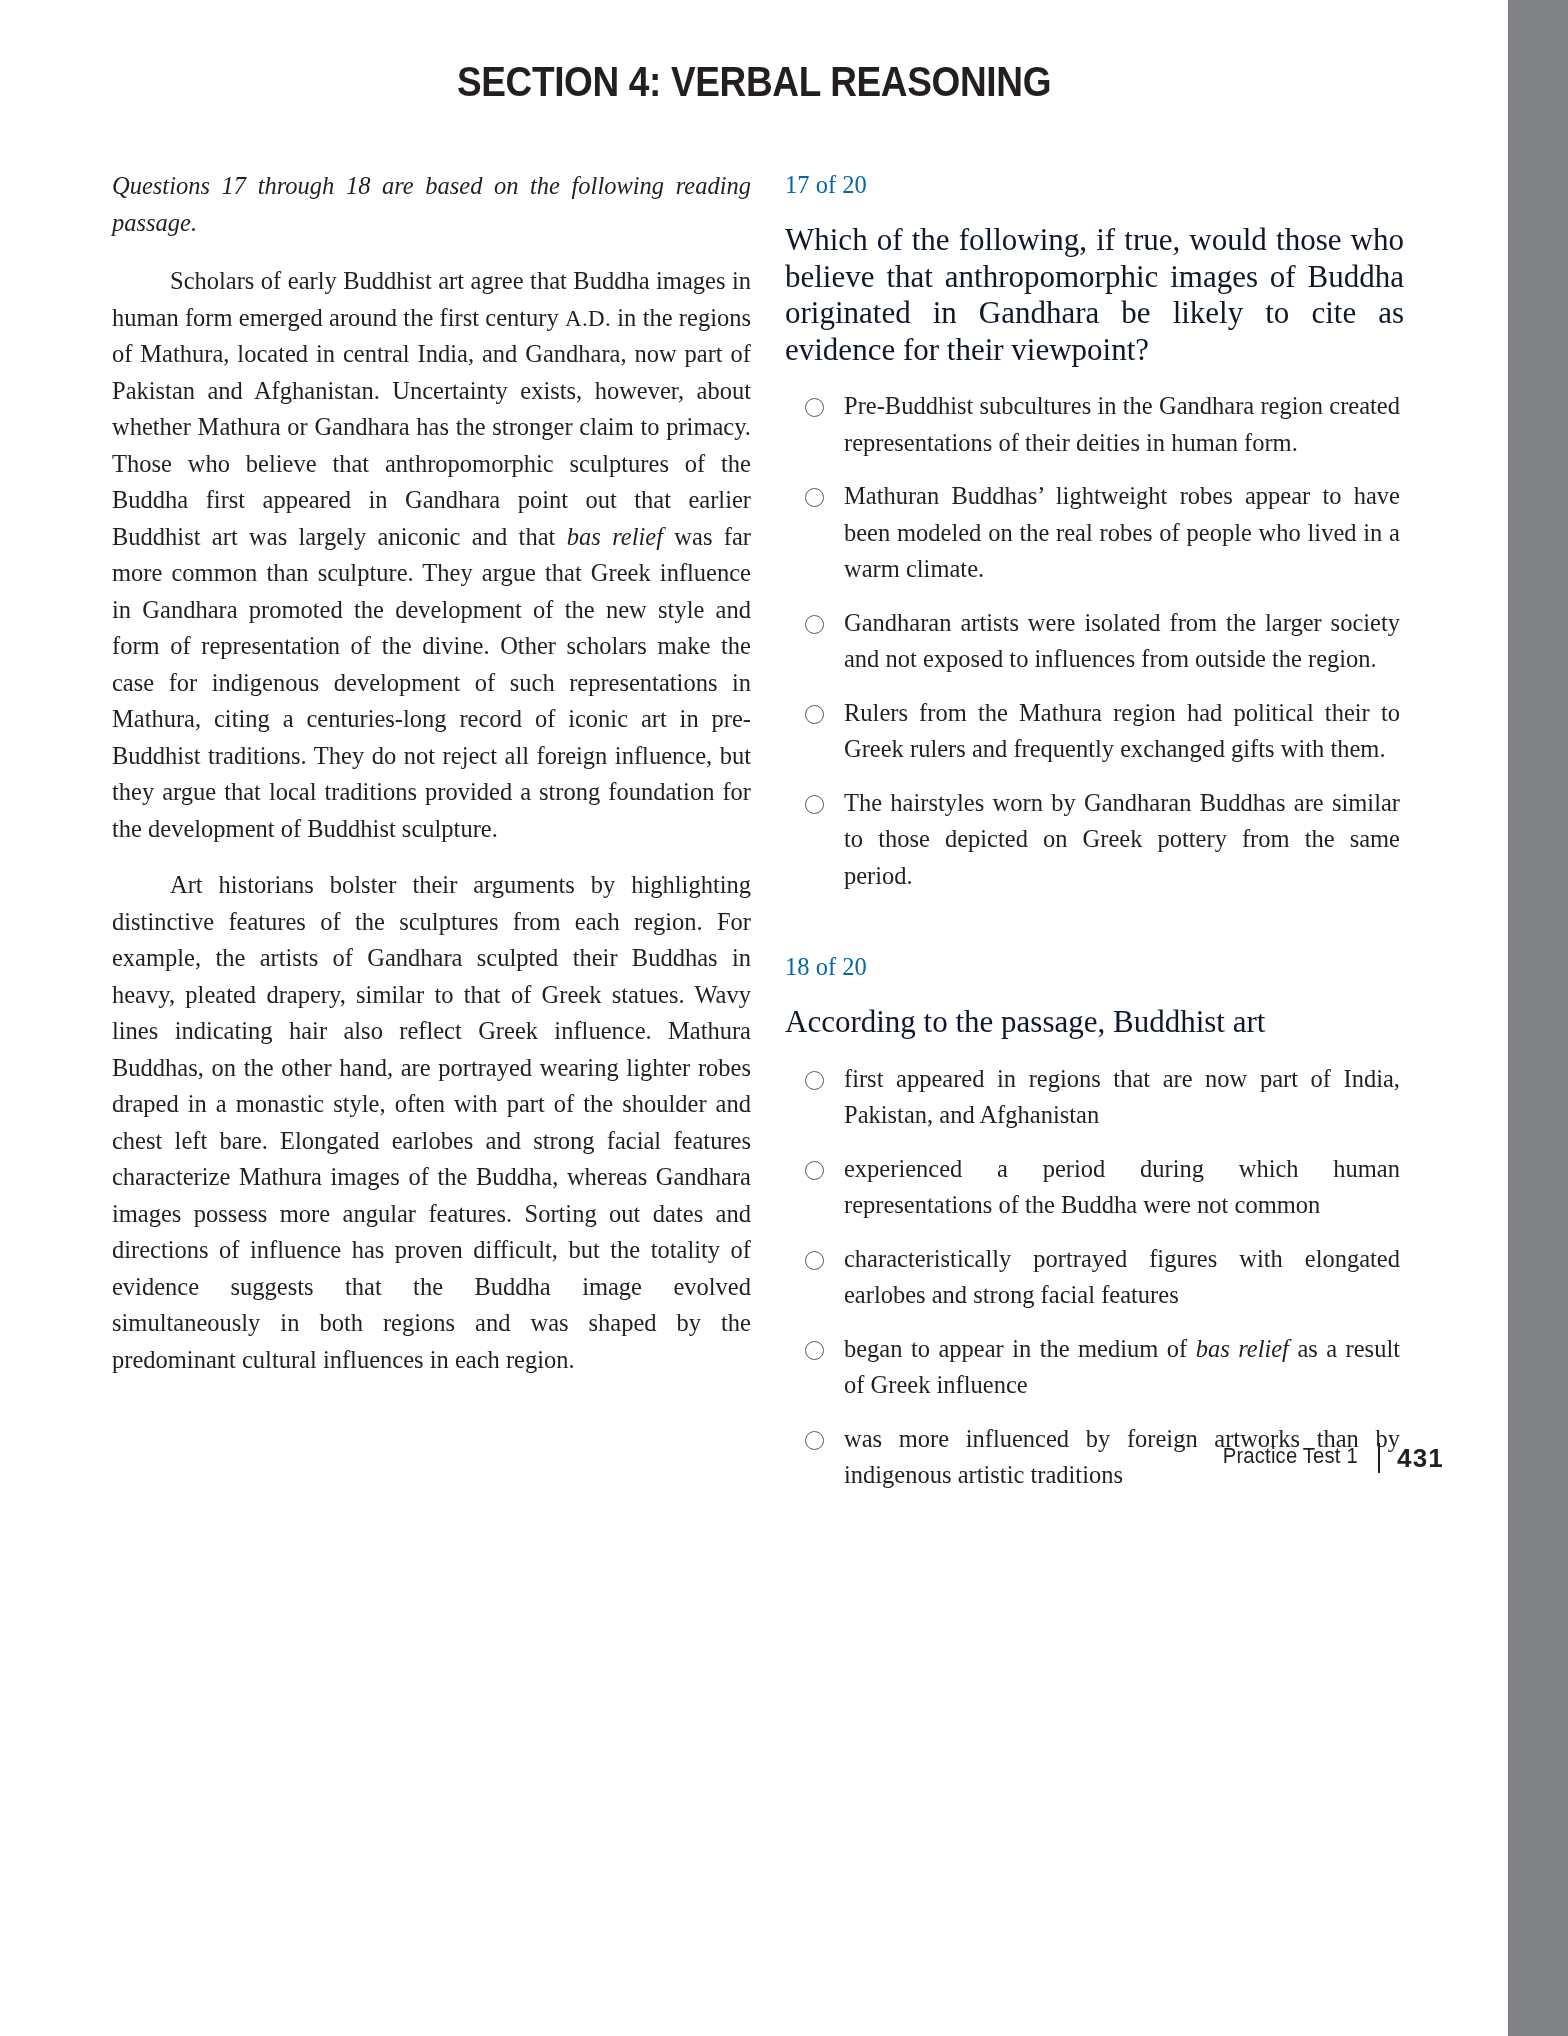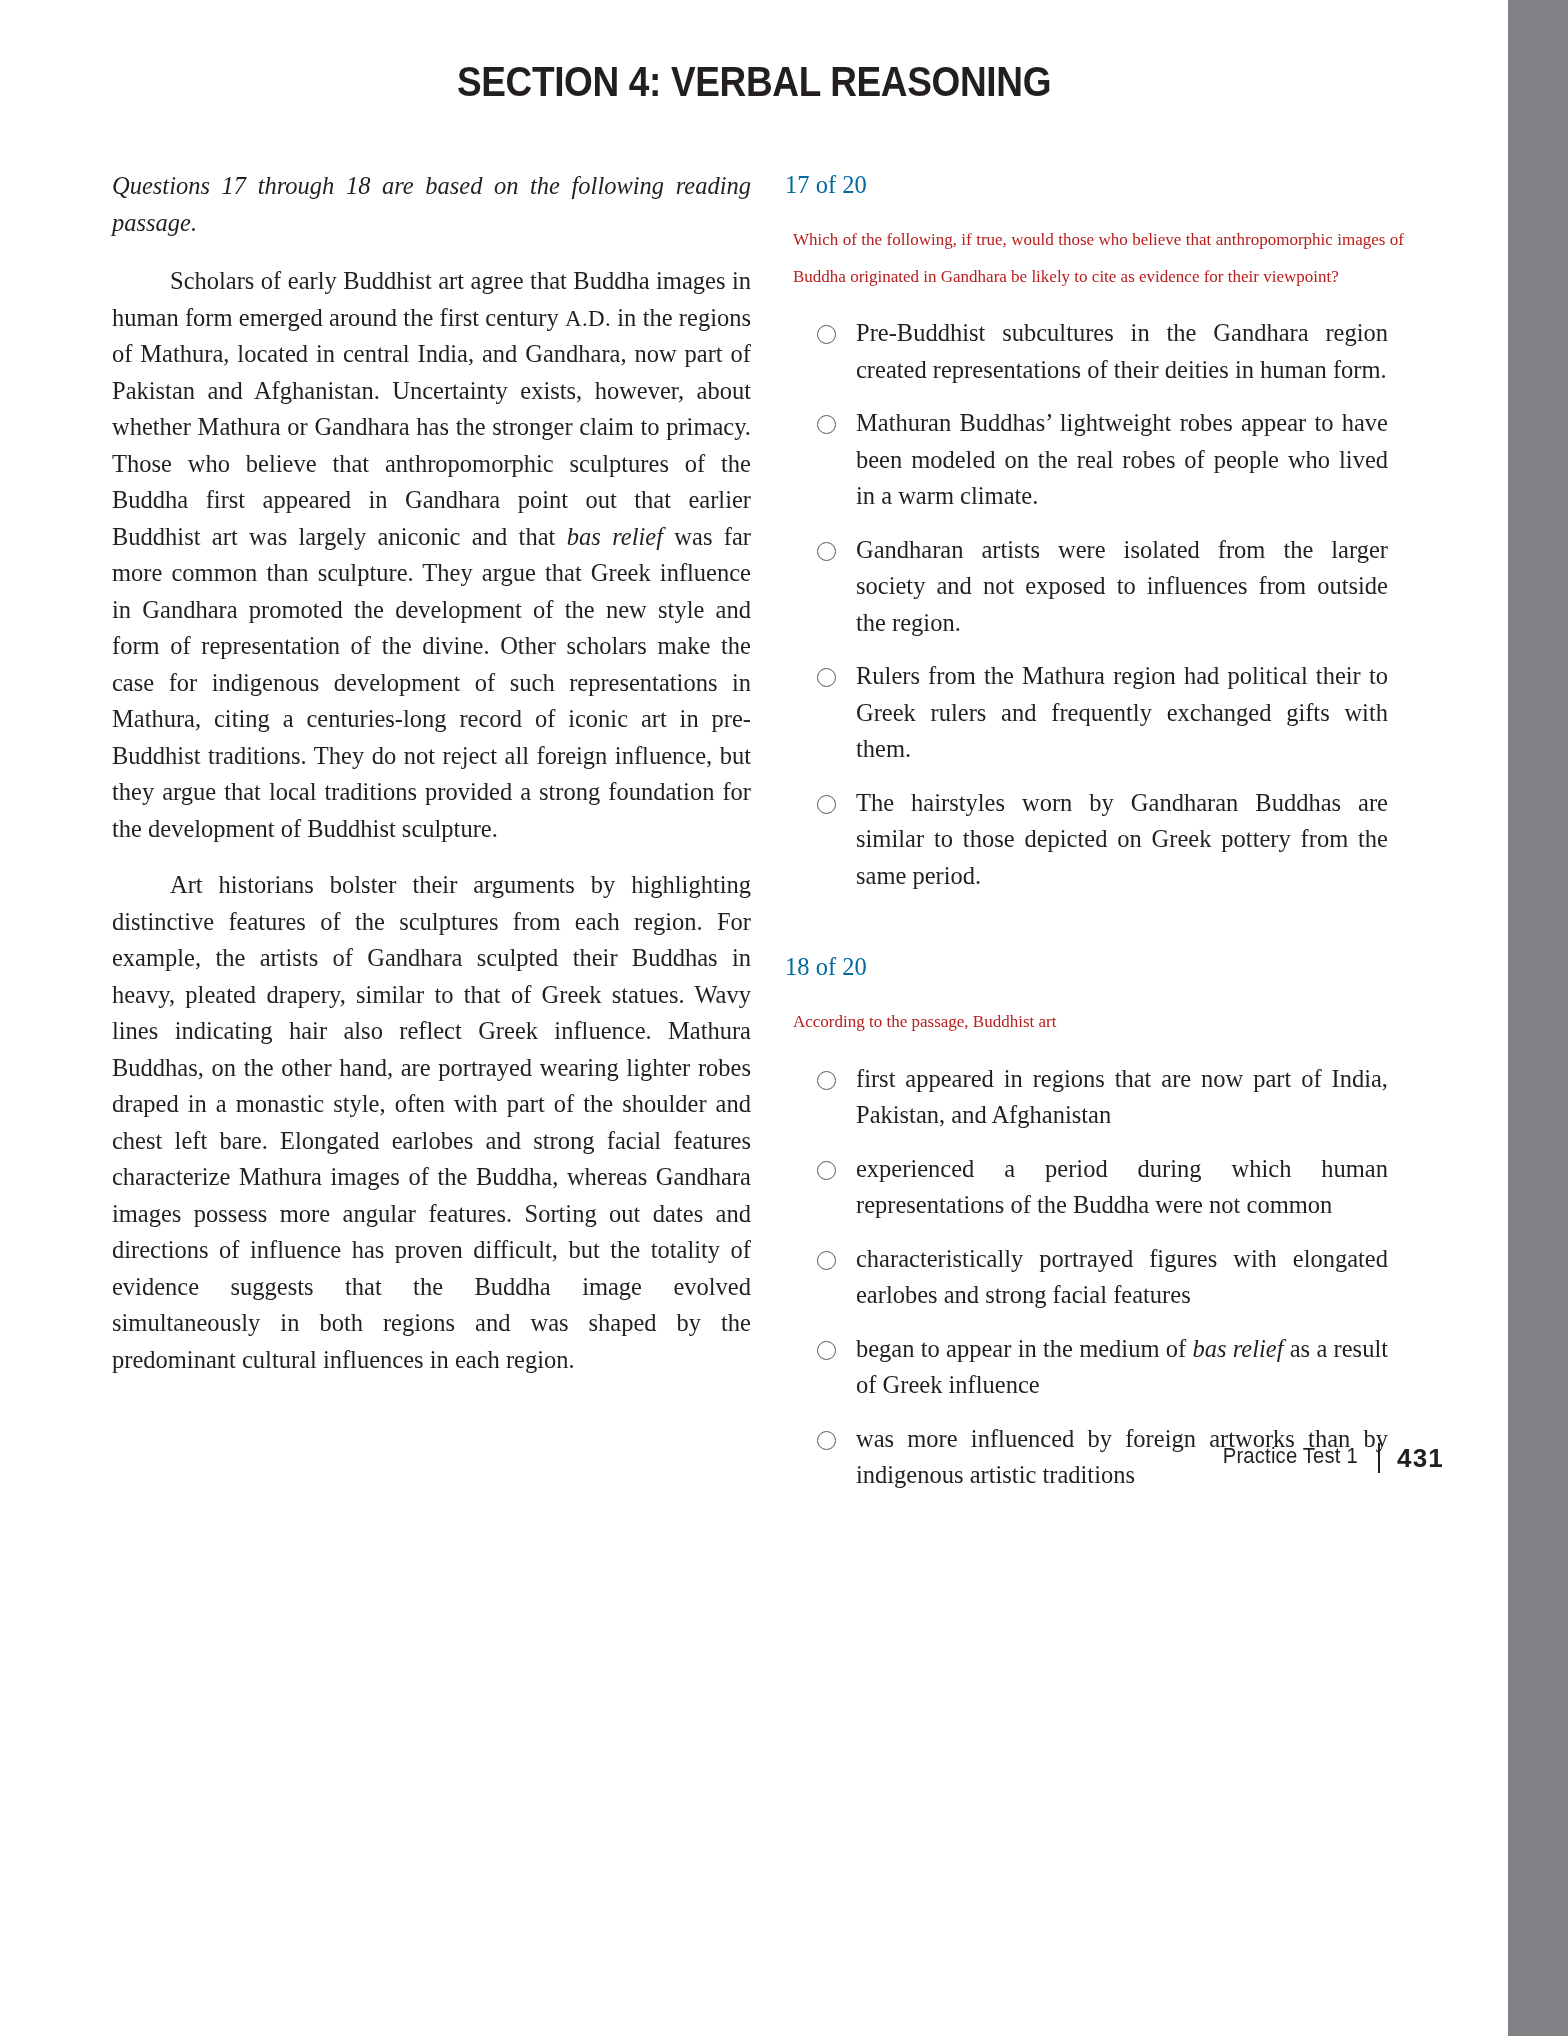--- a/index.html
+++ b/index.html
@@ -99,31 +99,31 @@
   .question-block { margin-bottom: 56px; }
   .question-block:last-child { margin-bottom: 0; }
 
   .question-counter {
     font-size: 24.5px;
     line-height: 34px;
     margin: 0 0 20px 0;
     color: #0369a1;
   }
   .question-stem {
-    font-size: 17px;
-    line-height: 36.5px;
-    text-align: justify;
-    text-align-last: left;
-    margin: 0 0 20px 8px;
-    color: #b91c1c;
+    font-size: 31px;
+    line-height: 36.5px;
+    text-align: justify;
+    text-align-last: left;
+    margin: 0 0 20px 0;
+    color: #0f172a;
   }
 
   .choices {
     list-style: none;
-    margin: 16px;
+    margin: 4px;
     padding: 0;
   }
   .choice {
     display: flex;
     align-items: flex-start;
     margin-bottom: 17px;
   }
   .choice:last-child { margin-bottom: 0; }
 
   .choice-radio {

